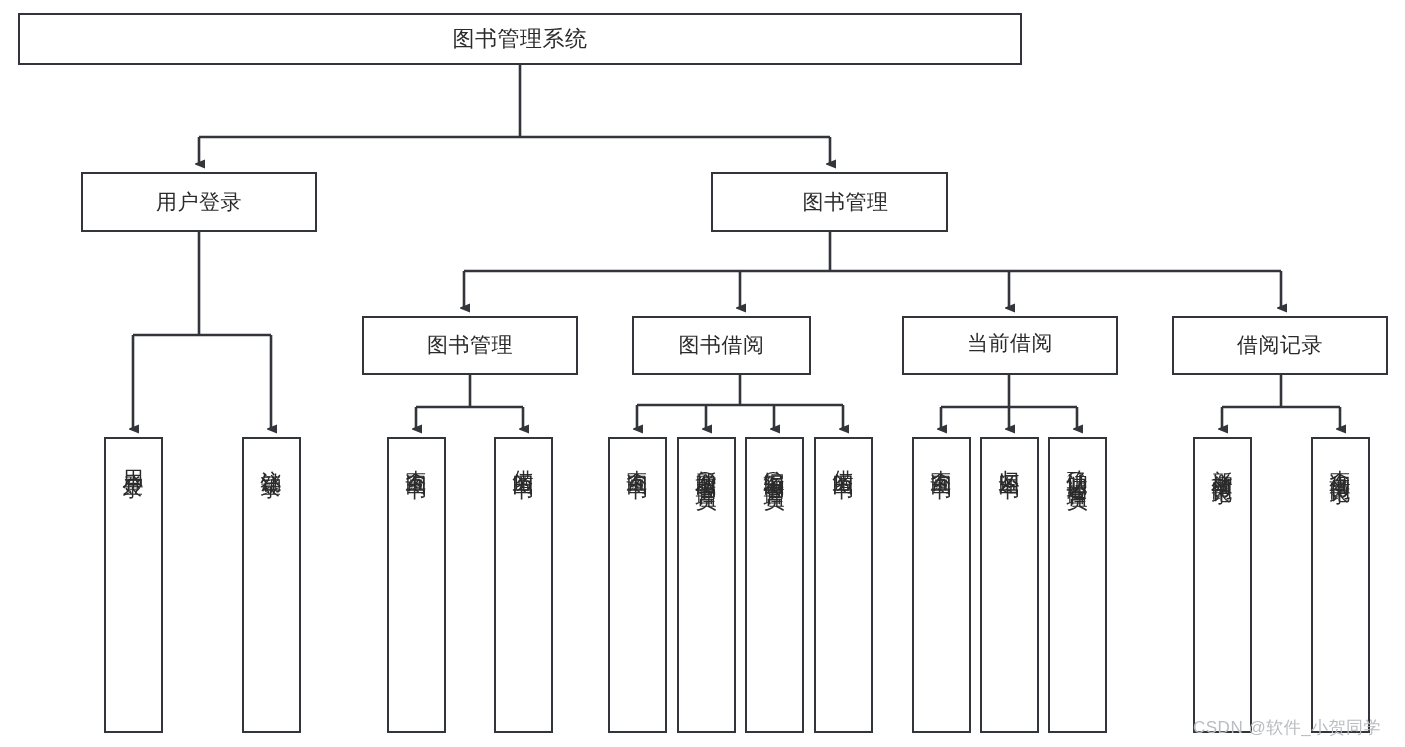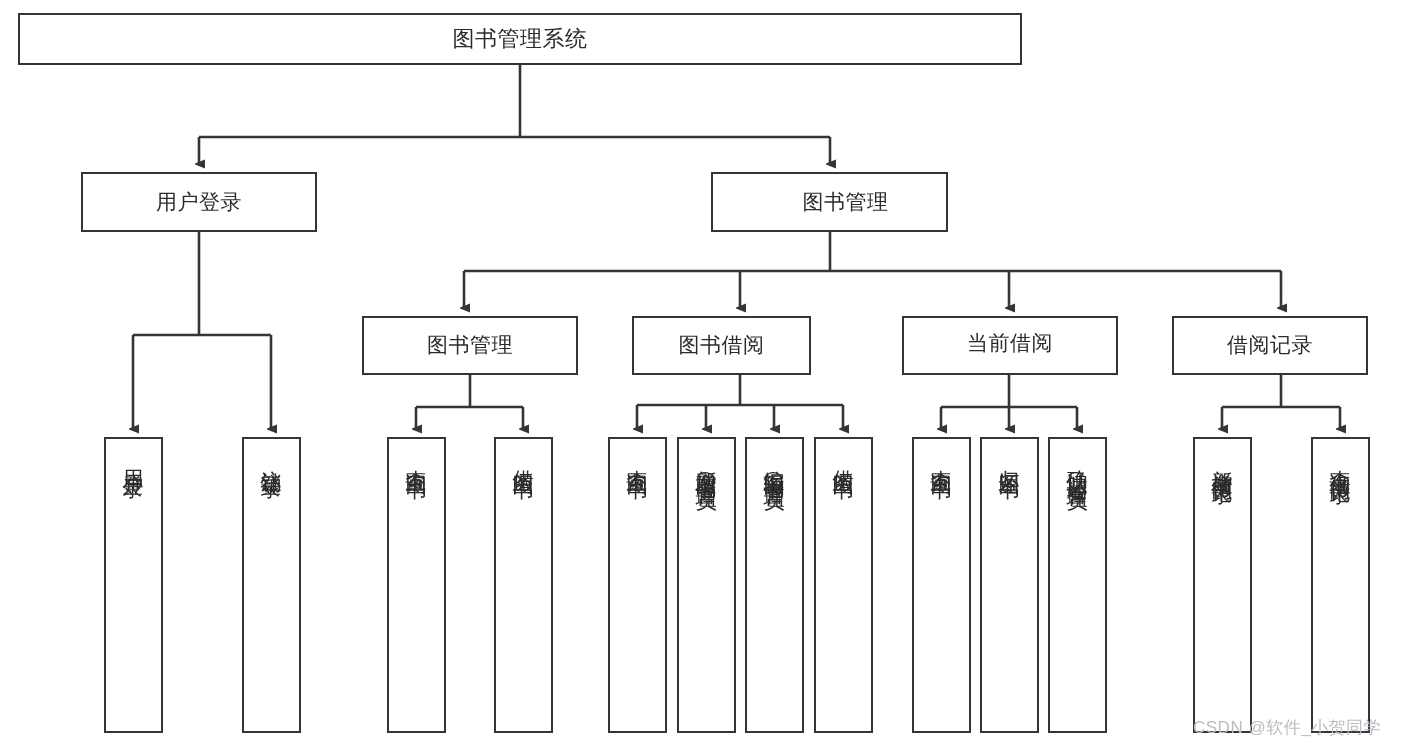--- a/index.html
+++ b/index.html
@@ -147,21 +147,21 @@
   </div>
 
   <div class="node horizontal" style="left:632px; top:316px; width:179px; height:59px;">
     <span class="node-label">图书借阅</span>
   </div>
 
   <div class="node horizontal" style="left:902px; top:316px; width:216px; height:59px;font-family:Liberation Mono, monospace;">
     <span class="node-label">当前借阅</span>
   </div>
 
-  <div class="node horizontal" style="left:1172px; top:316px; width:196px; height:59px;">
+  <div class="node horizontal" style="left:1172px; top:316px; width:216px; height:59px;">
     <span class="node-label">借阅记录</span>
   </div>
 
   <div class="node vertical" style="left:104px; top:437px; width:59px; height:296px;">
     <span class="node-label">用户登录</span>
   </div>
 
   <div class="node vertical" style="left:242px; top:437px; width:59px; height:296px;">
     <span class="node-label">注销登录</span>
   </div>

